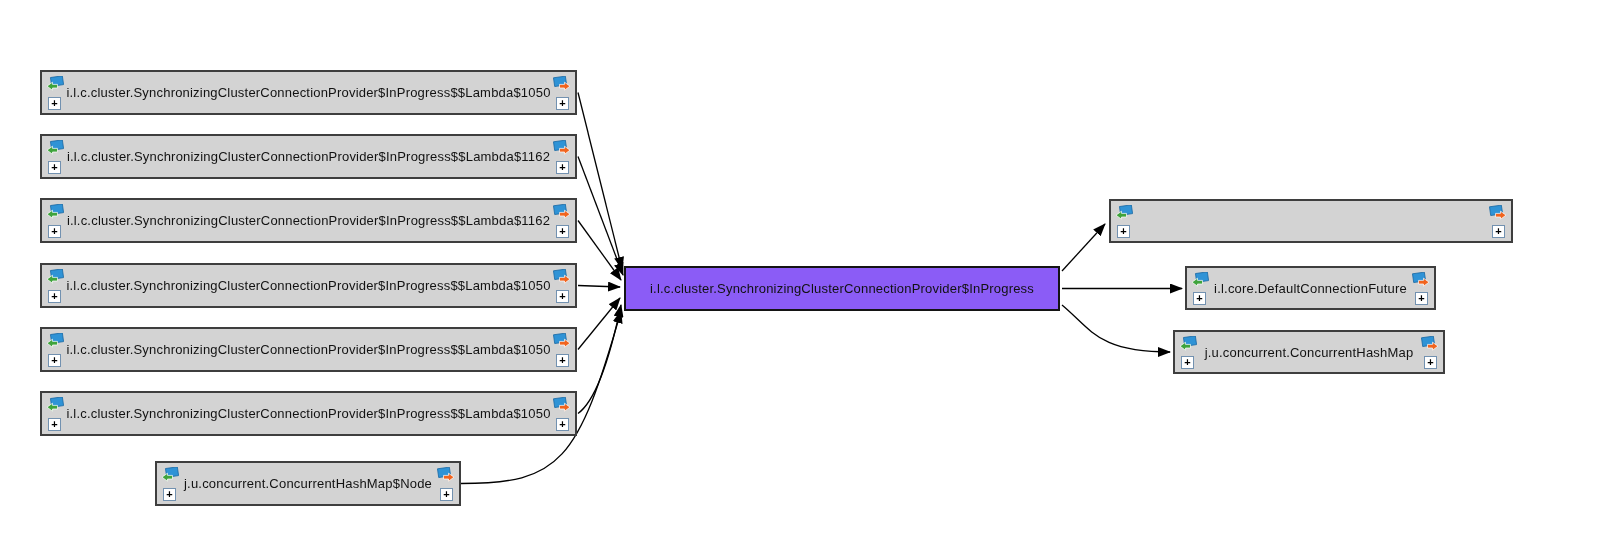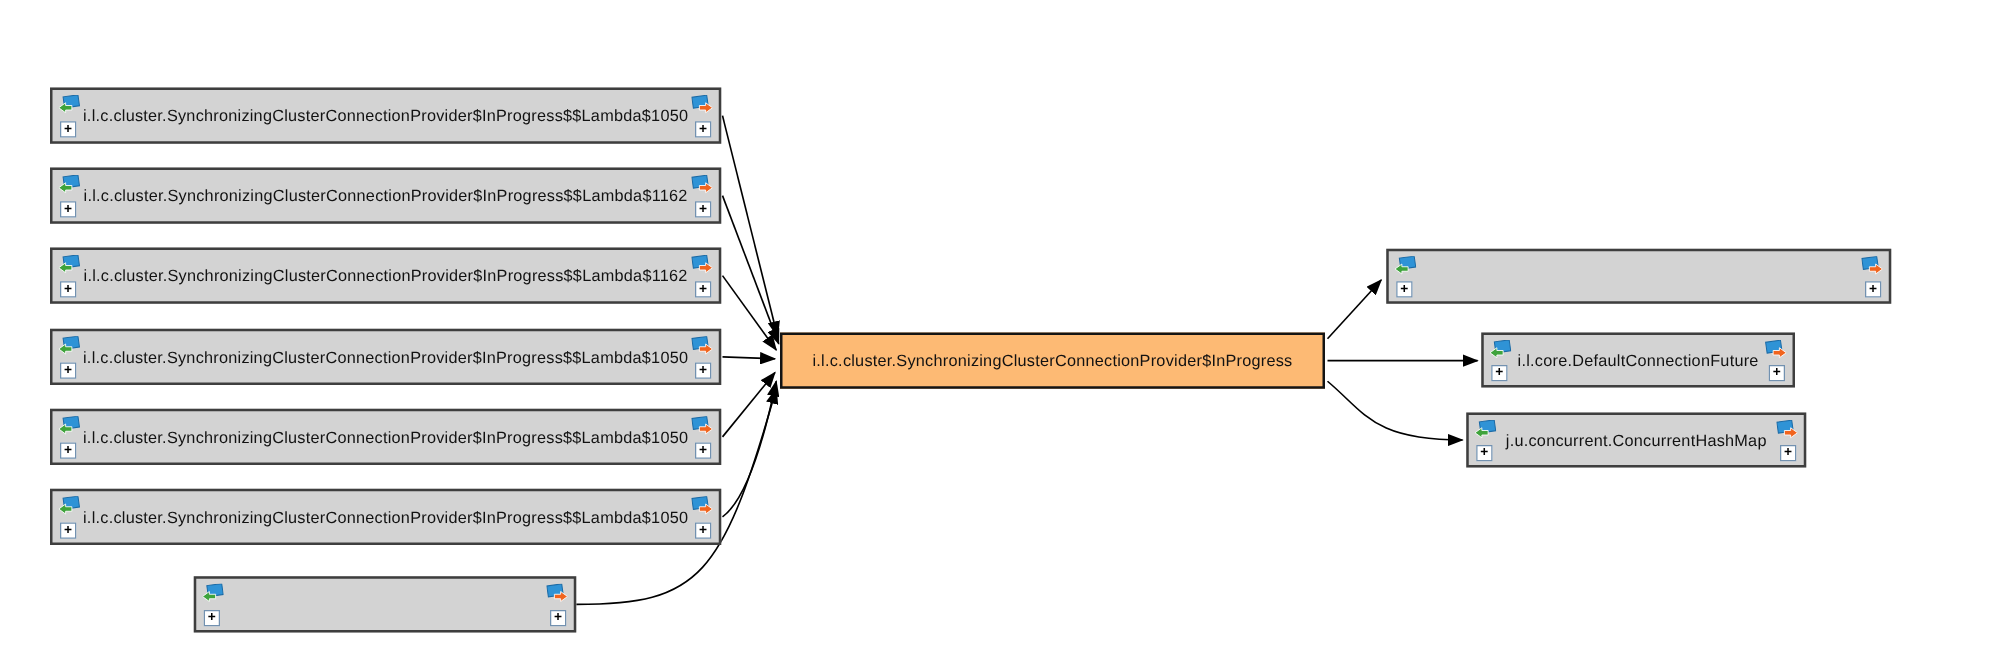--- a/index.html
+++ b/index.html
@@ -7,21 +7,21 @@
     position:relative; width:1597px; height:534px; background:#ffffff;
     overflow:hidden; font-family:"Liberation Sans", sans-serif;
   }
   svg.edges { position:absolute; left:0; top:0; pointer-events:none; }
   .node {
     position:absolute; box-sizing:border-box;
     background:#d3d3d3; border:2px solid #3e3e3e;
     display:flex; align-items:center; justify-content:center;
     cursor:pointer;
   }
-  .node.selected { background:#fdba74; border-color:#141414; }
+  .node.selected { background:#8b5cf6; border-color:#141414; }
   .node .label {
     font-size:13px; color:#121212; white-space:nowrap;
     letter-spacing:0.2px;
   }
   .icon { position:absolute; width:17px; height:15px; }
   .icon.in  { left:5px;  top:4px; }
   .icon.out { right:5px; top:4px; }
   .expander {
     position:absolute; width:13px; height:13px; box-sizing:border-box;
     background:#ffffff; border:1px solid #7291b0;
@@ -165,20 +165,21 @@
   </div>
 
   <div class="node" style="left:155px;top:461px;width:306px;height:45px;">
     <span class="icon in"><svg width="17" height="15" viewBox="0 0 17 15">
           <g transform="rotate(-8 9 5)">
             <rect x="4" y="0.8" width="12" height="8.8" fill="#2f93d6" stroke="#1b6aa5" stroke-width="0.8"></rect>
           </g>
           <polygon points="0,10.2 5.5,6.2 5.5,8.4 10.5,8.4 10.5,12 5.5,12 5.5,14.2" fill="#3fa33c" stroke="#ffffff" stroke-width="0.7"></polygon>
         </svg></span>
     <span class="expander in">+</span>
+    <span class="label">j.u.concurrent.ConcurrentHashMap$Node</span>
     <span class="icon out"><svg width="17" height="15" viewBox="0 0 17 15">
           <g transform="rotate(-8 8 5)">
             <rect x="1" y="0.8" width="12" height="8.8" fill="#2f93d6" stroke="#1b6aa5" stroke-width="0.8"></rect>
           </g>
           <polygon points="17,10.2 11.5,6.2 11.5,8.4 6.5,8.4 6.5,12 11.5,12 11.5,14.2" fill="#f1641e" stroke="#ffffff" stroke-width="0.7"></polygon>
         </svg></span>
     <span class="expander out">+</span>
   </div>
 
   <div class="node selected" style="left:624px;top:266px;width:436px;height:45px;">

